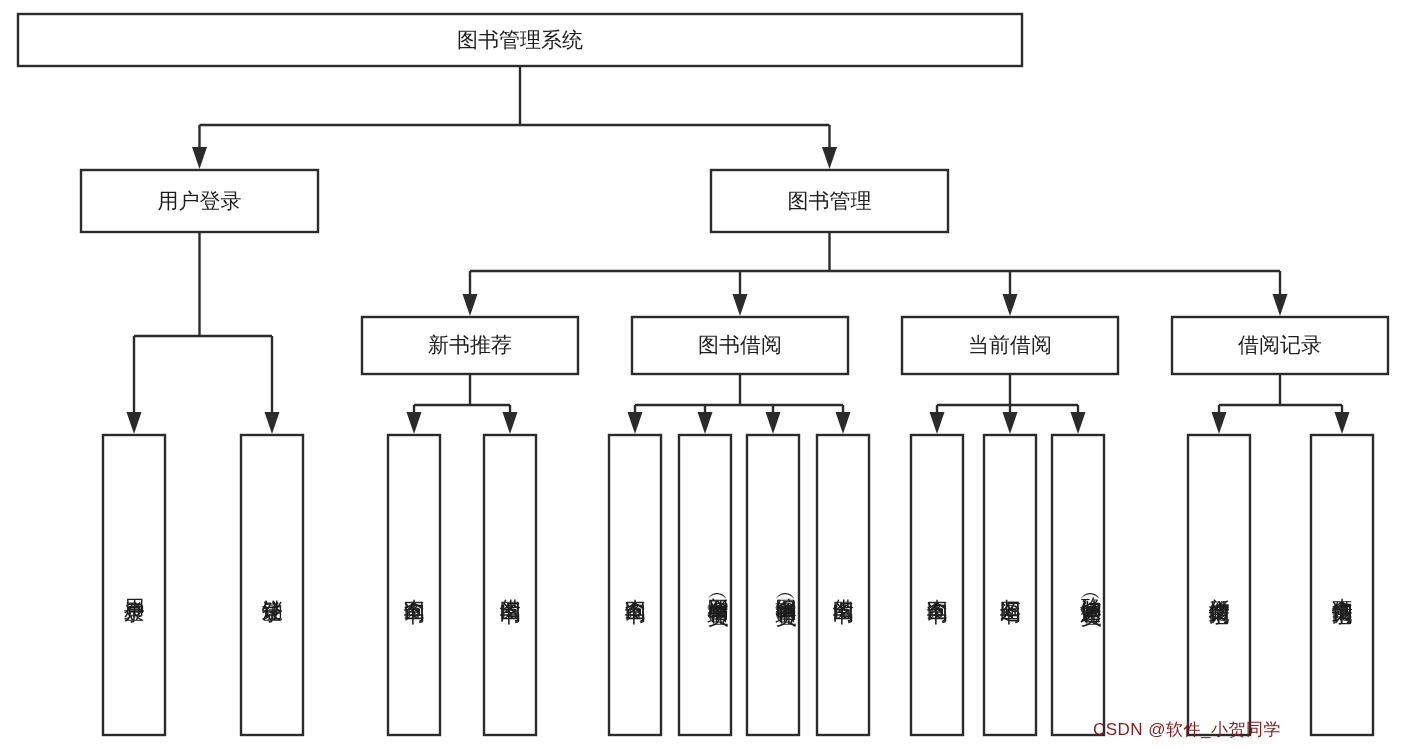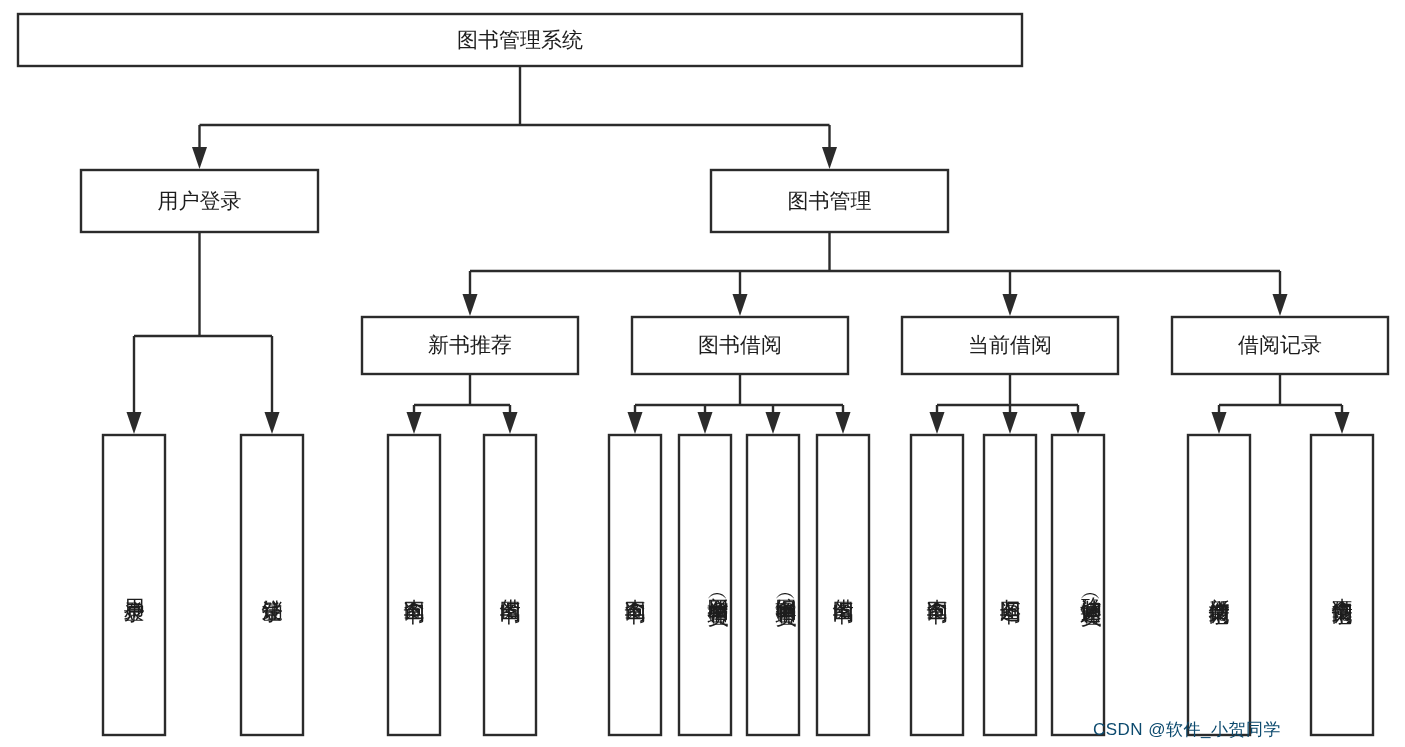--- a/index.html
+++ b/index.html
@@ -74,21 +74,21 @@
   }
   .vlabel.mid-anchored {
     align-items: center;
   }
   #watermark {
     position: absolute;
     right: 8px;
     bottom: 6px;
     font-family: "Liberation Sans", "DejaVu Sans", sans-serif;
     font-size: 17px;
-    color: #0c4a6e;
+    color: #7f1d1d;
     letter-spacing: 0.5px;
     white-space: nowrap;
     user-select: none;
   }
 </style>
 </head>
 <body>
 
 <div id="diagram-root">
 

